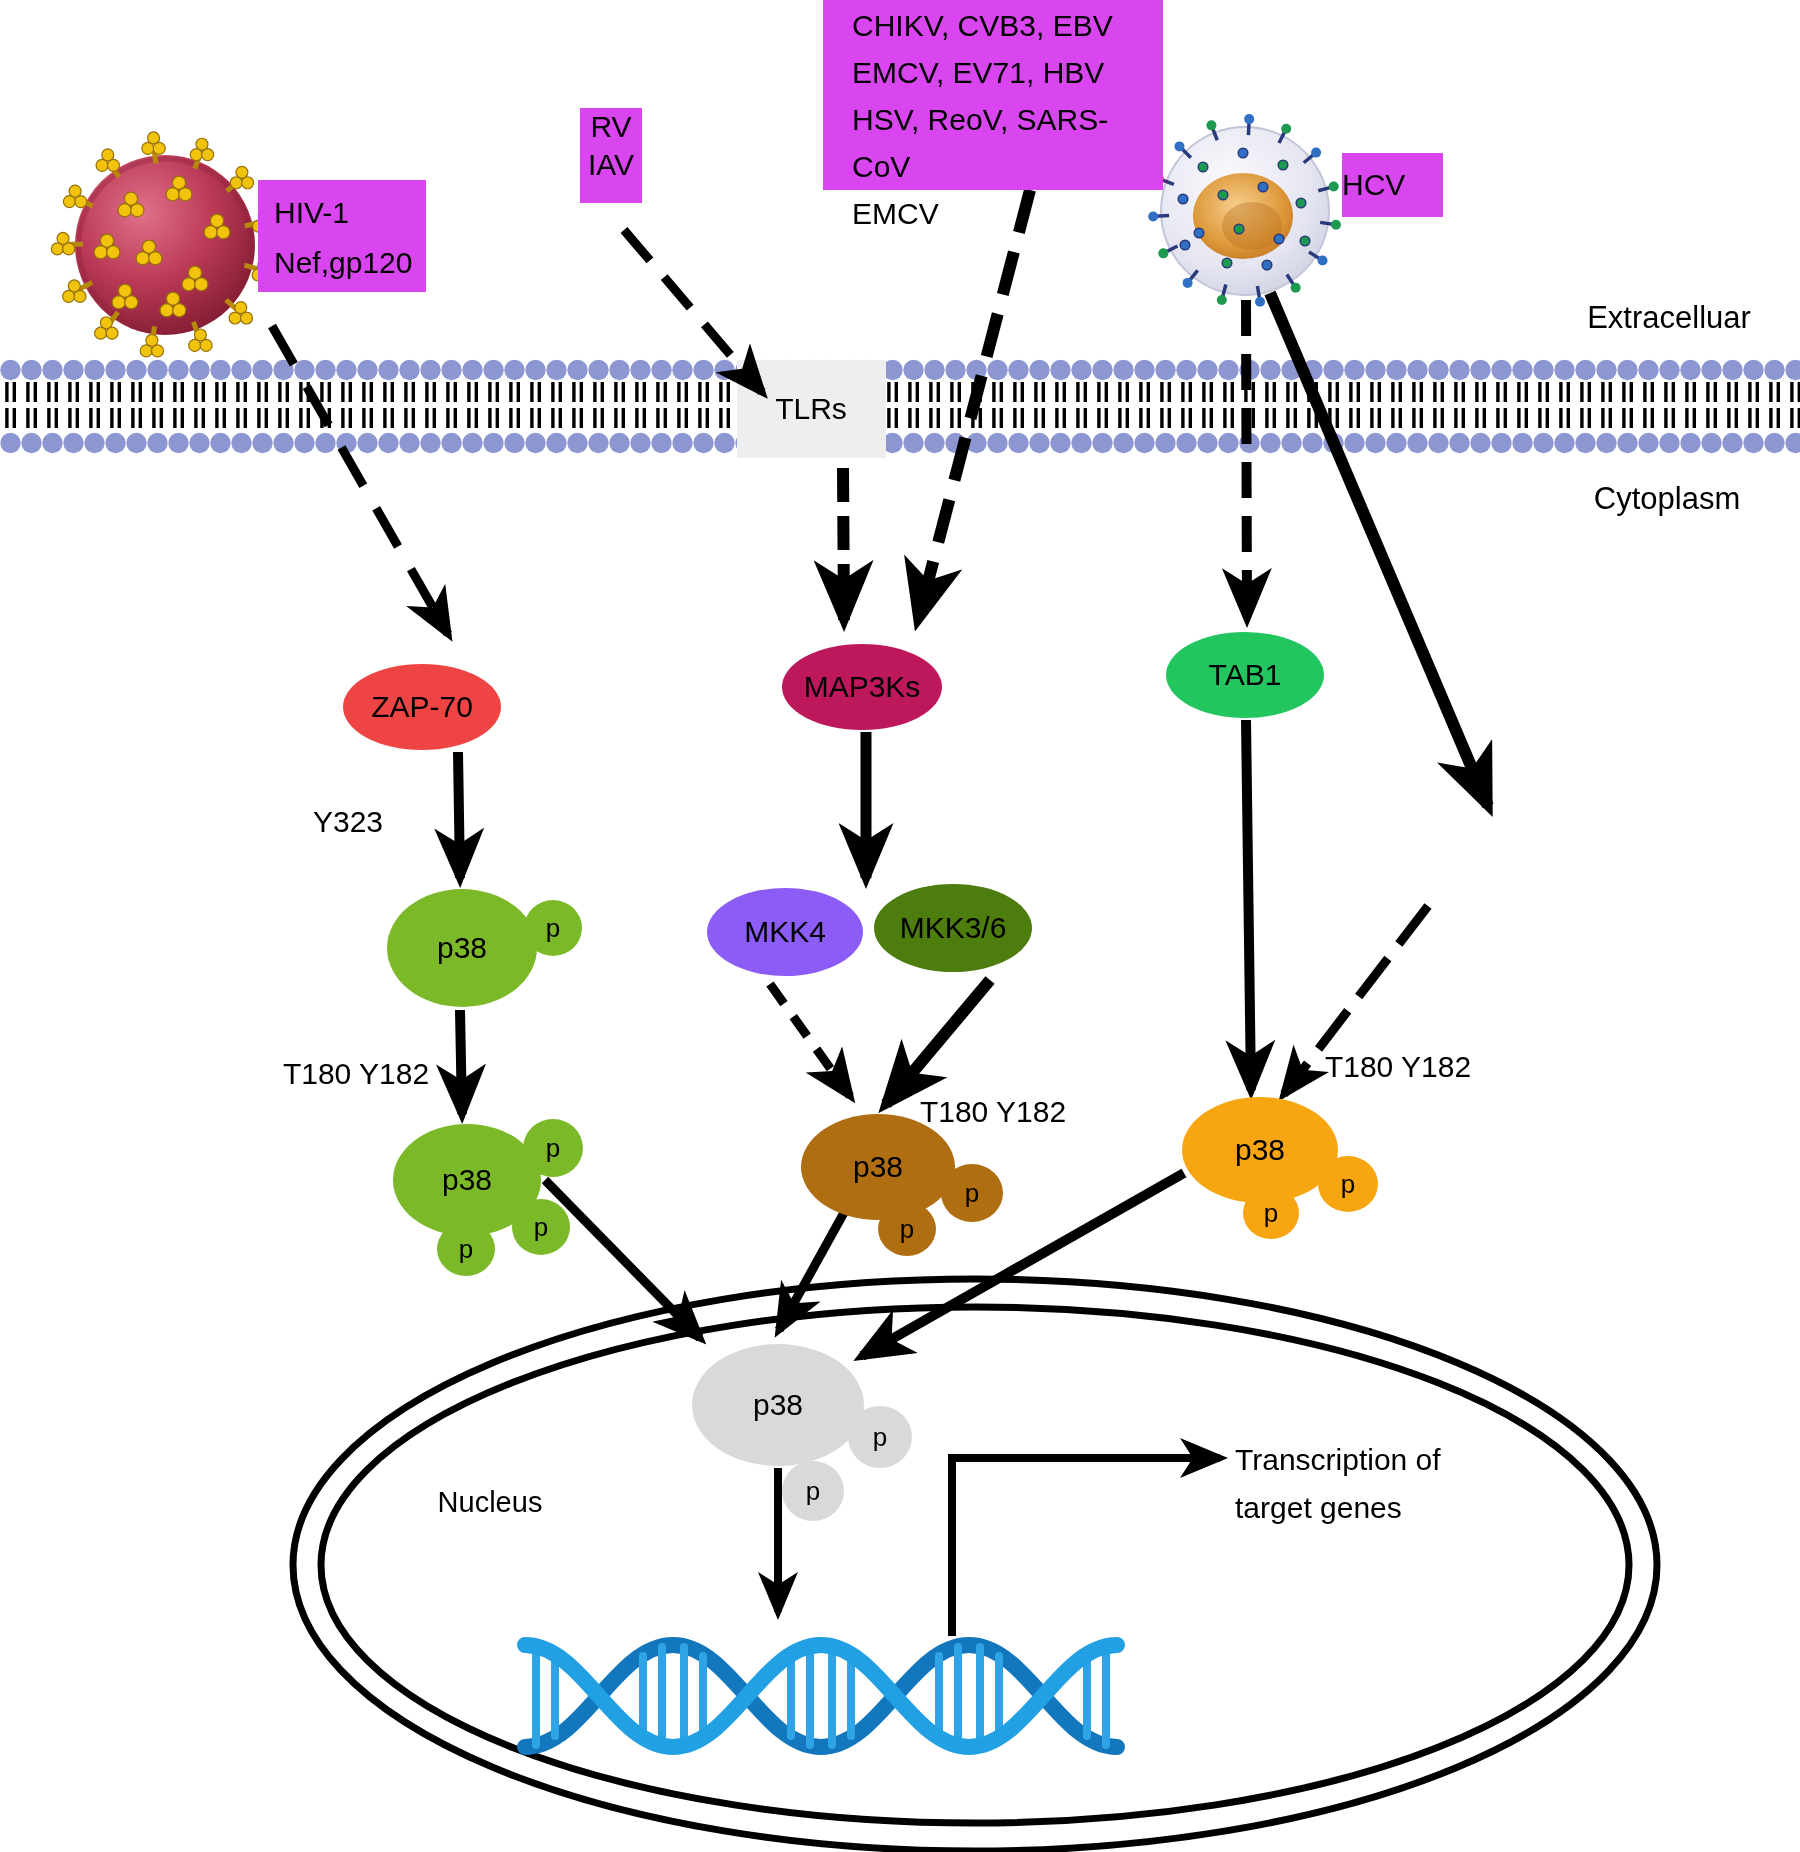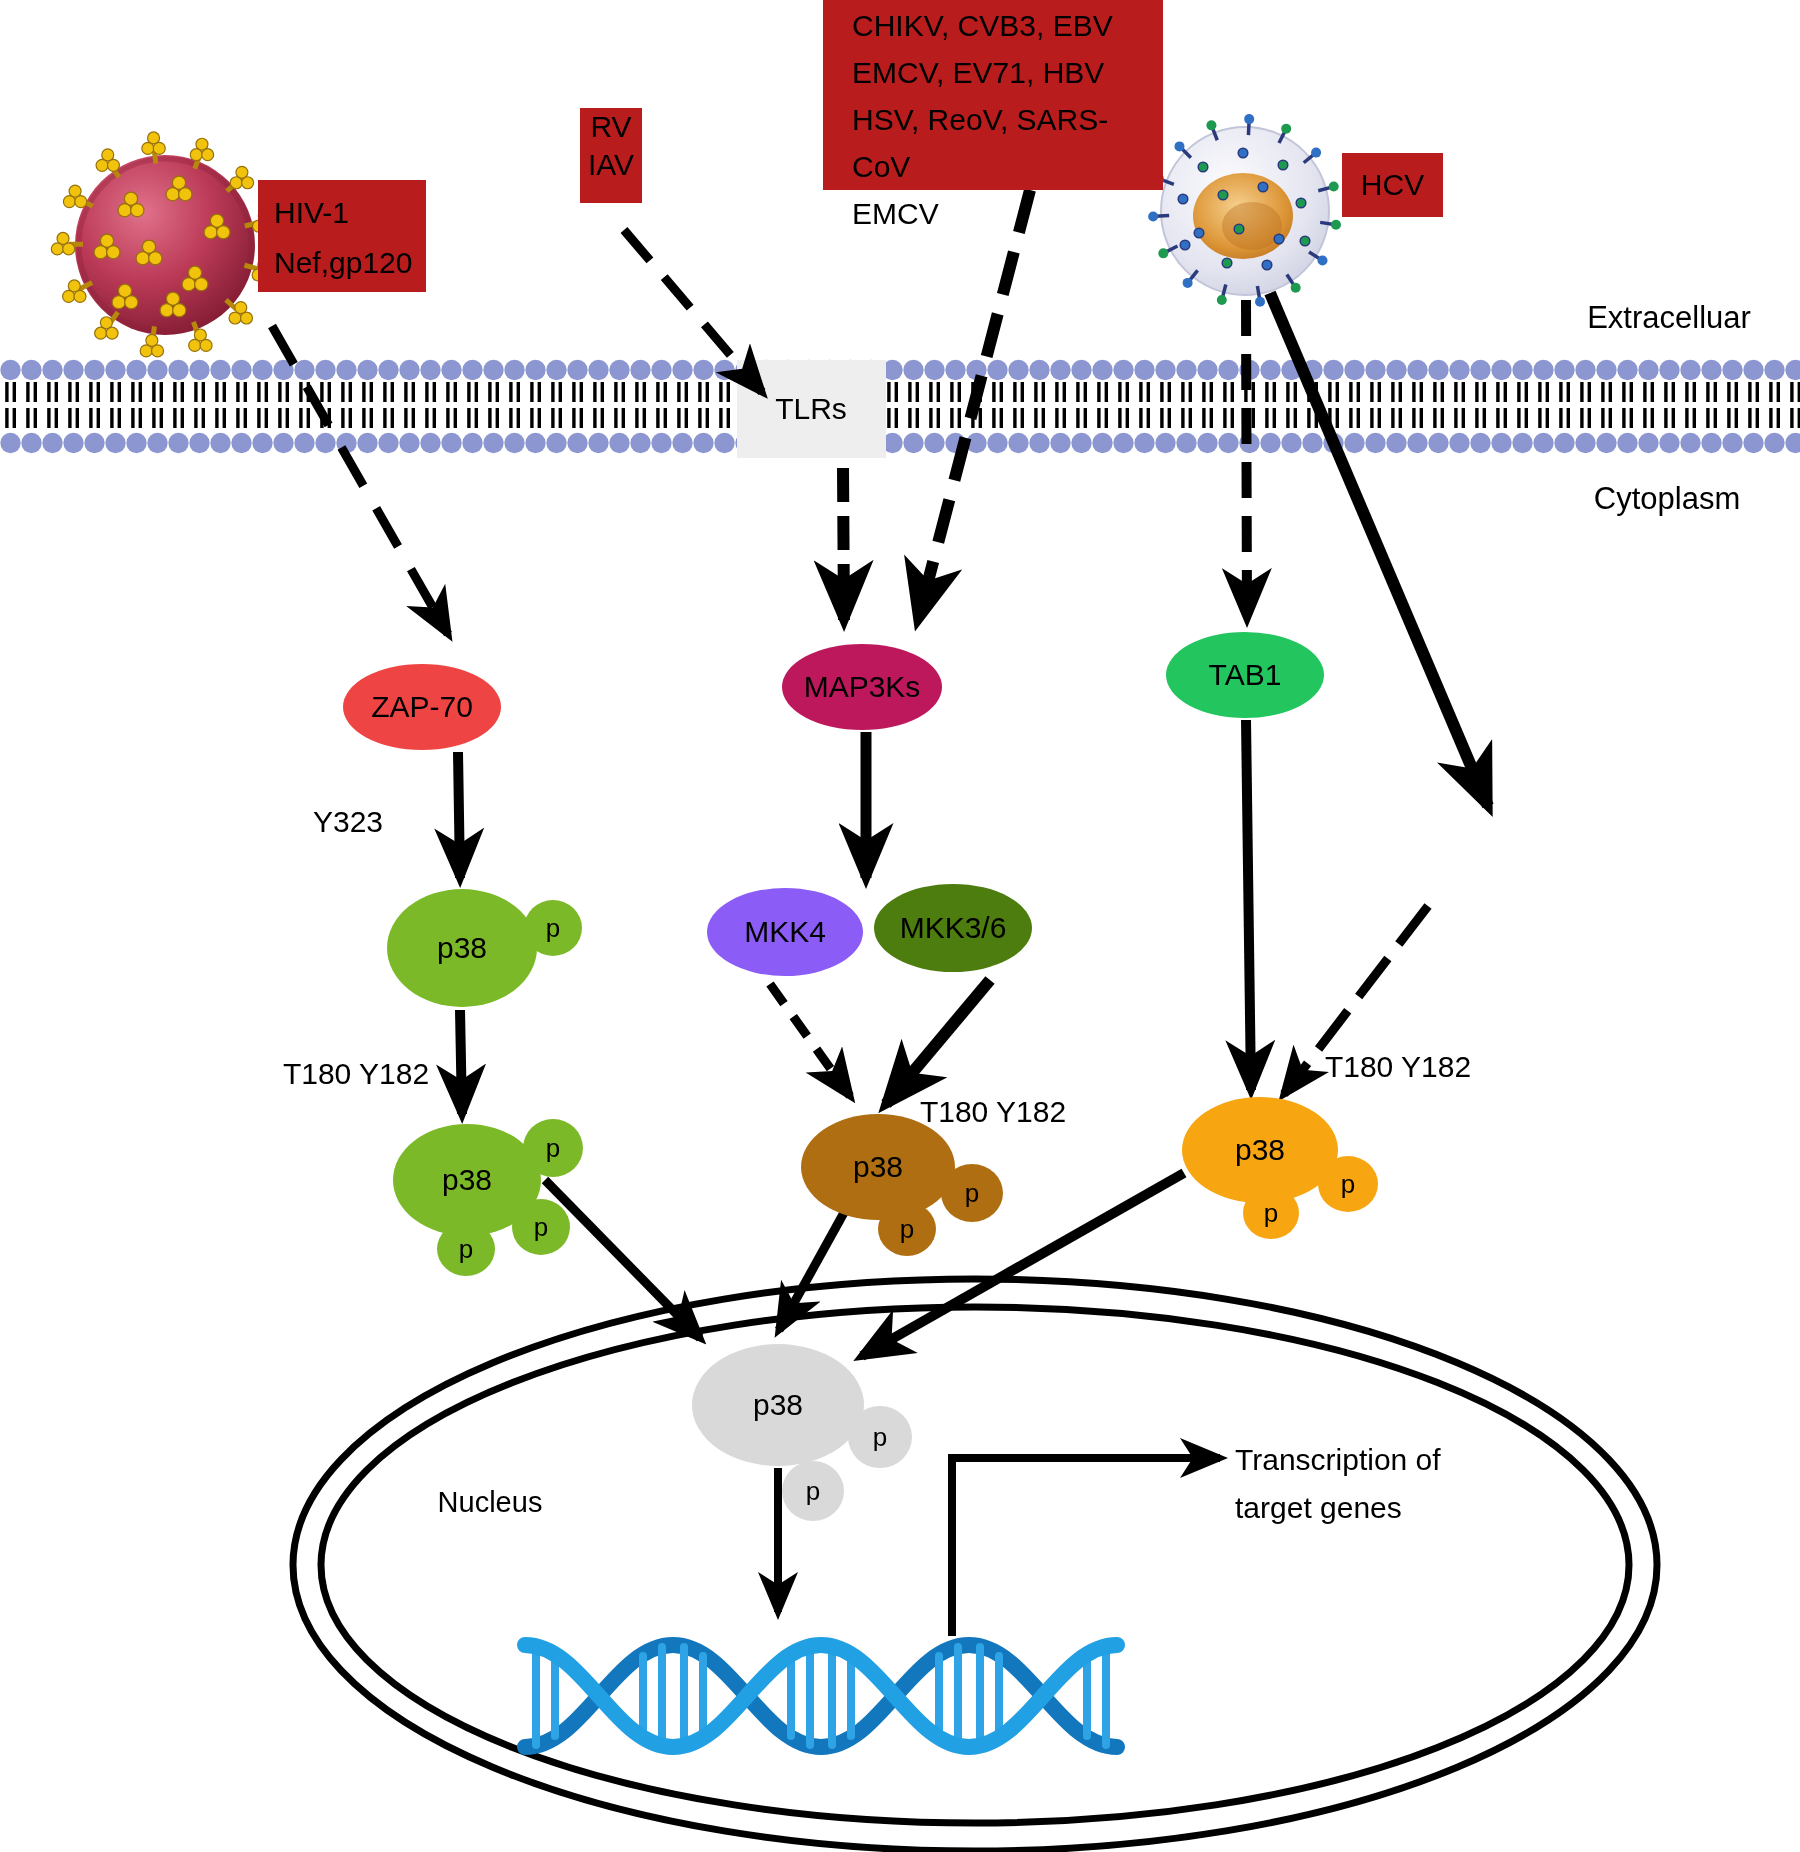--- a/index.html
+++ b/index.html
@@ -2,21 +2,21 @@
 <html><head>
 <meta charset="utf-8">
 <style>
   html,body{margin:0;padding:0;background:#fff}
   *{box-sizing:border-box}
   #stage{position:relative;width:1800px;height:1852px;overflow:hidden;
          font-family:"Liberation Sans",sans-serif;color:#000;background:#fff}
   #art{position:absolute;left:0;top:0}
   .ar{stroke:#000;fill:none}
   .lbl{position:absolute;transform:translate(-50%,-50%);font-size:30px;white-space:nowrap}
-  .vbox{position:absolute;background:#b91c1c;font-size:30px}
+  .vbox{position:absolute;background:#d946ef;font-size:30px}
   .node{position:absolute;transform:translate(-50%,-50%);border-radius:50%;
         display:flex;align-items:center;justify-content:center;font-size:30px}
   .blob{position:absolute;transform:translate(-50%,-50%);border-radius:50%;
         display:flex;align-items:center;justify-content:center;font-size:30px}
   .pdot{position:absolute;transform:translate(-50%,-50%);border-radius:50%;
         display:flex;align-items:center;justify-content:center;font-size:26px}
   .tr{position:absolute;font-size:30px;line-height:48px;white-space:nowrap}
 </style>
 </head>
 <body>
@@ -241,21 +241,21 @@
     <div>IAV</div>
   </div>
 
   <div class="vbox" style="left:823px;top:0;width:340px;height:190px;padding:2px 0 0 29px;line-height:47px;">
     <div>CHIKV, CVB3, EBV</div>
     <div>EMCV, EV71, HBV</div>
     <div>HSV, ReoV, SARS-CoV</div>
     <div>EMCV</div>
   </div>
 
-  <div class="vbox" style="left:1342px;top:153px;width:101px;height:64px;display:flex;align-items:center;justify-content:center;">
+  <div class="vbox" style="left:1342px;top:153px;width:101px;height:64px;display:flex;align-items:center;">
     <div>HCV</div>
   </div>
 
   <div class="lbl" style="left:811px;top:409px;">TLRs</div>
   <div class="lbl" style="left:1669px;top:318px;font-size:31px;">Extracelluar</div>
   <div class="lbl" style="left:1667px;top:499px;font-size:31px;">Cytoplasm</div>
 
   <div class="node" style="left:422px;top:707px;width:158px;height:86px;background:#ef4444;">ZAP-70</div>
   <div class="node" style="left:862px;top:687px;width:160px;height:86px;background:#be185d;">MAP3Ks</div>
   <div class="node" style="left:1245px;top:675px;width:158px;height:86px;background:#22c55e;">TAB1</div>

